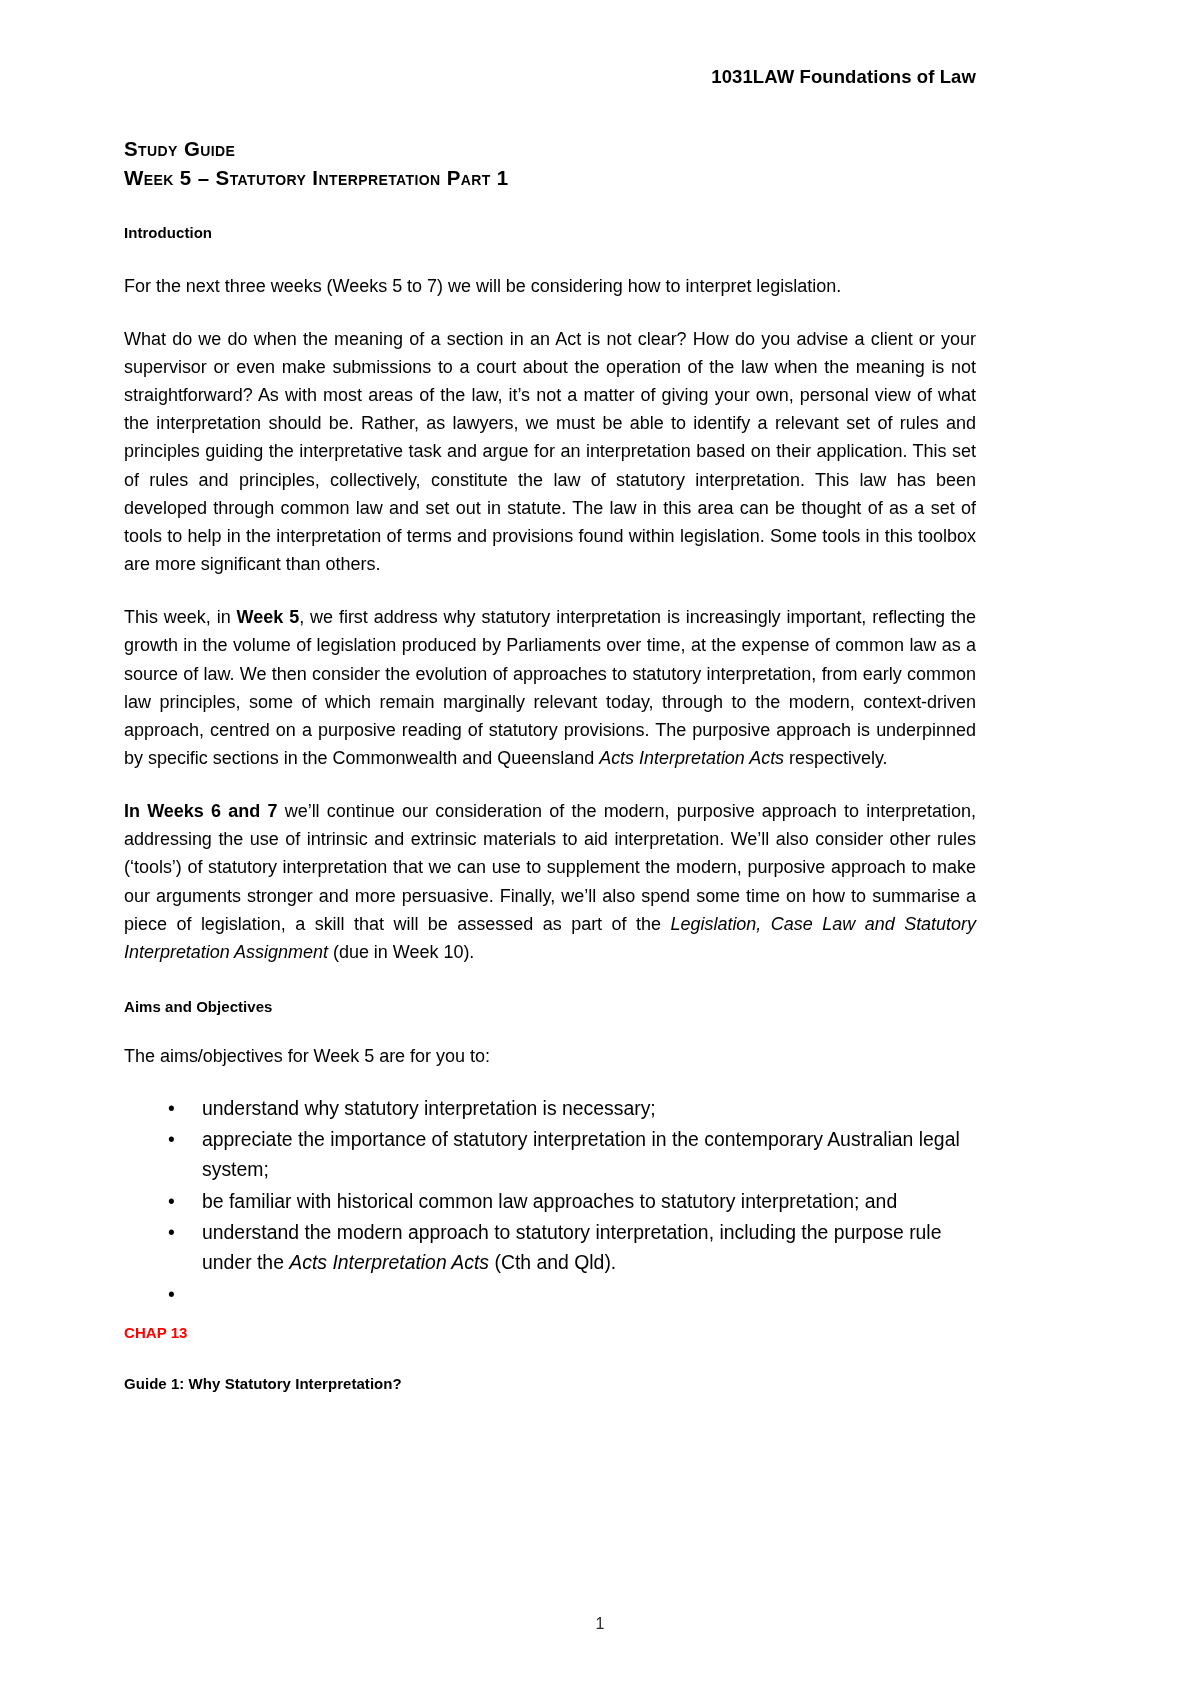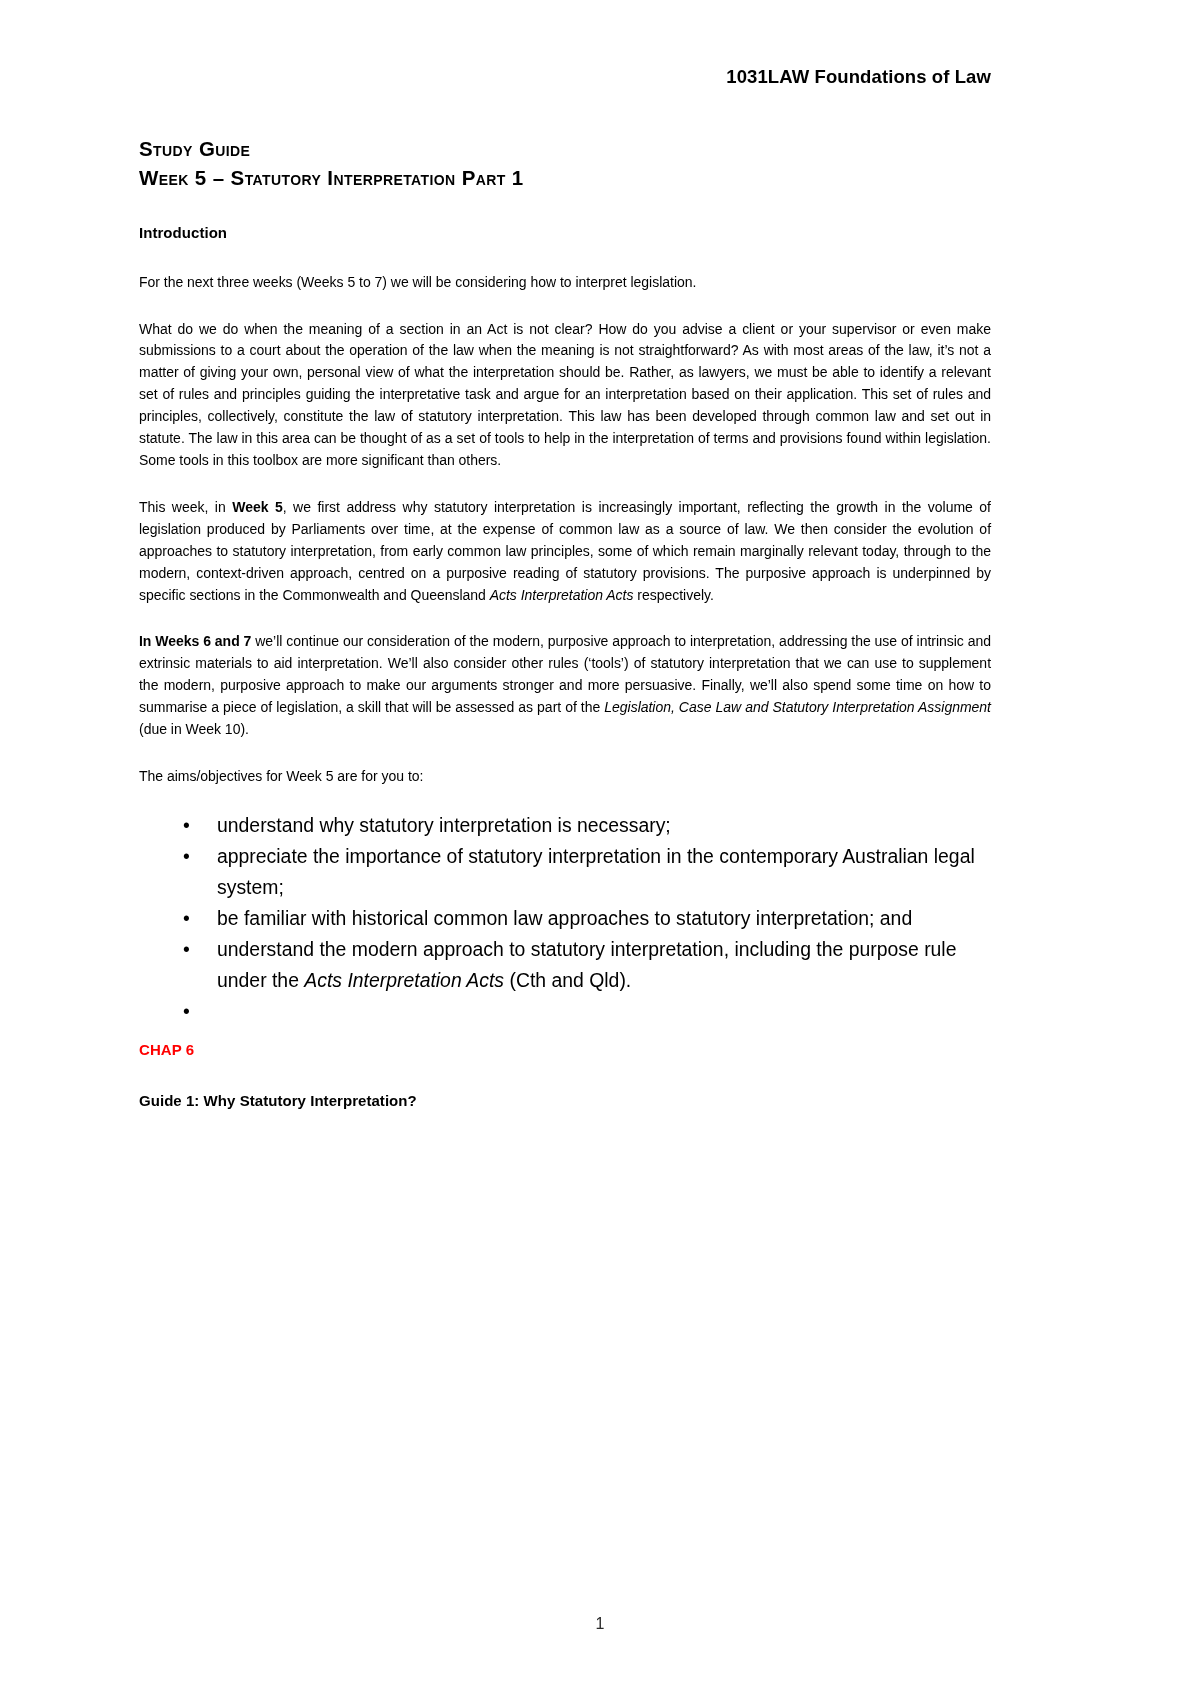--- a/index.html
+++ b/index.html
@@ -14,21 +14,21 @@
   .page {
     position: relative;
     width: 1200px;
     height: 1698px;
     background: #ffffff;
     box-sizing: border-box;
     overflow: hidden;
   }
   .page-inner {
     position: absolute;
-    left: 139px;
+    left: 124px;
     top: 66px;
     width: 852px;
   }
 
   
   .doc-header {
     text-align: right;
     font-size: 18.5px;
     font-weight: 600;
     letter-spacing: 0.1px;
@@ -55,21 +55,21 @@
     line-height: 1.35;
     letter-spacing: 0.05px;
   }
   h2.section-heading.red {
     color: #FF0000;
     margin-top: 18px;
   }
 
   
   p.body {
-    font-size: 14px;
+    font-size: 18px;
     line-height: 1.565;
     text-align: justify;
     margin: 25px 0 0 0;
     letter-spacing: -0.02px;
     -webkit-hyphens: none;
     hyphens: none;
   }
   p.body.first { margin-top: 28px; }
   p.body.nojustify { text-align: left; }
 
@@ -127,20 +127,21 @@
     <h2 class="section-heading">Introduction</h2>
 
     <p class="body first nojustify">For the next three weeks (Weeks 5 to 7) we will be considering how to interpret legislation.</p>
 
     <p class="body">What do we do when the meaning of a section in an Act is not clear? How do you advise a client or your supervisor or even make submissions to a court about the operation of the law when the meaning is not straightforward?   As with most areas of the law, it’s not a matter of giving your own, personal view of what the interpretation should be.  Rather, as lawyers, we must be able to identify a relevant set of rules and principles guiding the interpretative task and argue for an interpretation based on their application.   This set of rules and principles, collectively, constitute the law of statutory interpretation.   This law has been developed through common law and set out in statute.  The law in this area can be thought of as a set of tools to help in the interpretation of terms and provisions found within legislation.  Some tools in this toolbox are more significant than others.</p>
 
     <p class="body"><span>This week, in </span><b>Week 5</b><span>, we first address why statutory interpretation is increasingly important, reflecting the growth in the volume of legislation produced by Parliaments over time, at the expense of common law as a source of law.  We then consider the evolution of approaches to statutory interpretation, from early common law principles, some of which remain marginally relevant today, through to the modern, context-driven approach, centred on a purposive reading of statutory provisions.  The purposive approach is underpinned by specific sections in the Commonwealth and Queensland </span><i>Acts Interpretation Acts</i><span> respectively.</span></p>
 
     <p class="body"><b>In Weeks 6 and 7</b><span> we’ll continue our consideration of the modern, purposive approach to interpretation, addressing the use of intrinsic and extrinsic materials to aid interpretation.  We’ll also consider other rules (‘tools’) of statutory interpretation that we can use to supplement the modern, purposive approach to make our arguments stronger and more persuasive.  Finally, we’ll also spend some time on how to summarise a piece of legislation, a skill that will be assessed as part of the </span><i>Legislation, Case Law and Statutory Interpretation Assignment</i><span> (due in Week 10).</span></p>
 
+    <h2 class="section-heading">Aims and Objectives</h2>
 
     <p class="body nojustify">The aims/objectives for Week 5 are for you to:</p>
 
     <ul class="aims">
       <li>
         <span class="bullet">•</span>
         <span>understand why statutory interpretation is necessary;</span>
       </li>
       <li>
         <span class="bullet">•</span>
@@ -152,20 +153,20 @@
       </li>
       <li>
         <span class="bullet">•</span><span>understand the modern approach to statutory interpretation, including the purpose rule under the </span><i>Acts Interpretation Acts</i><span> (Cth and Qld).</span>
       </li>
       <li class="empty">
         <span class="bullet">•</span>
         <span></span>
       </li>
     </ul>
 
-    <h2 class="section-heading red">CHAP 6</h2>
+    <h2 class="section-heading red">CHAP 13</h2>
 
     <h2 class="section-heading">Guide 1: Why Statutory Interpretation?</h2>
 
   </div>
 
   <div class="page-number">1</div>
 </div>
 
 </body></html>

